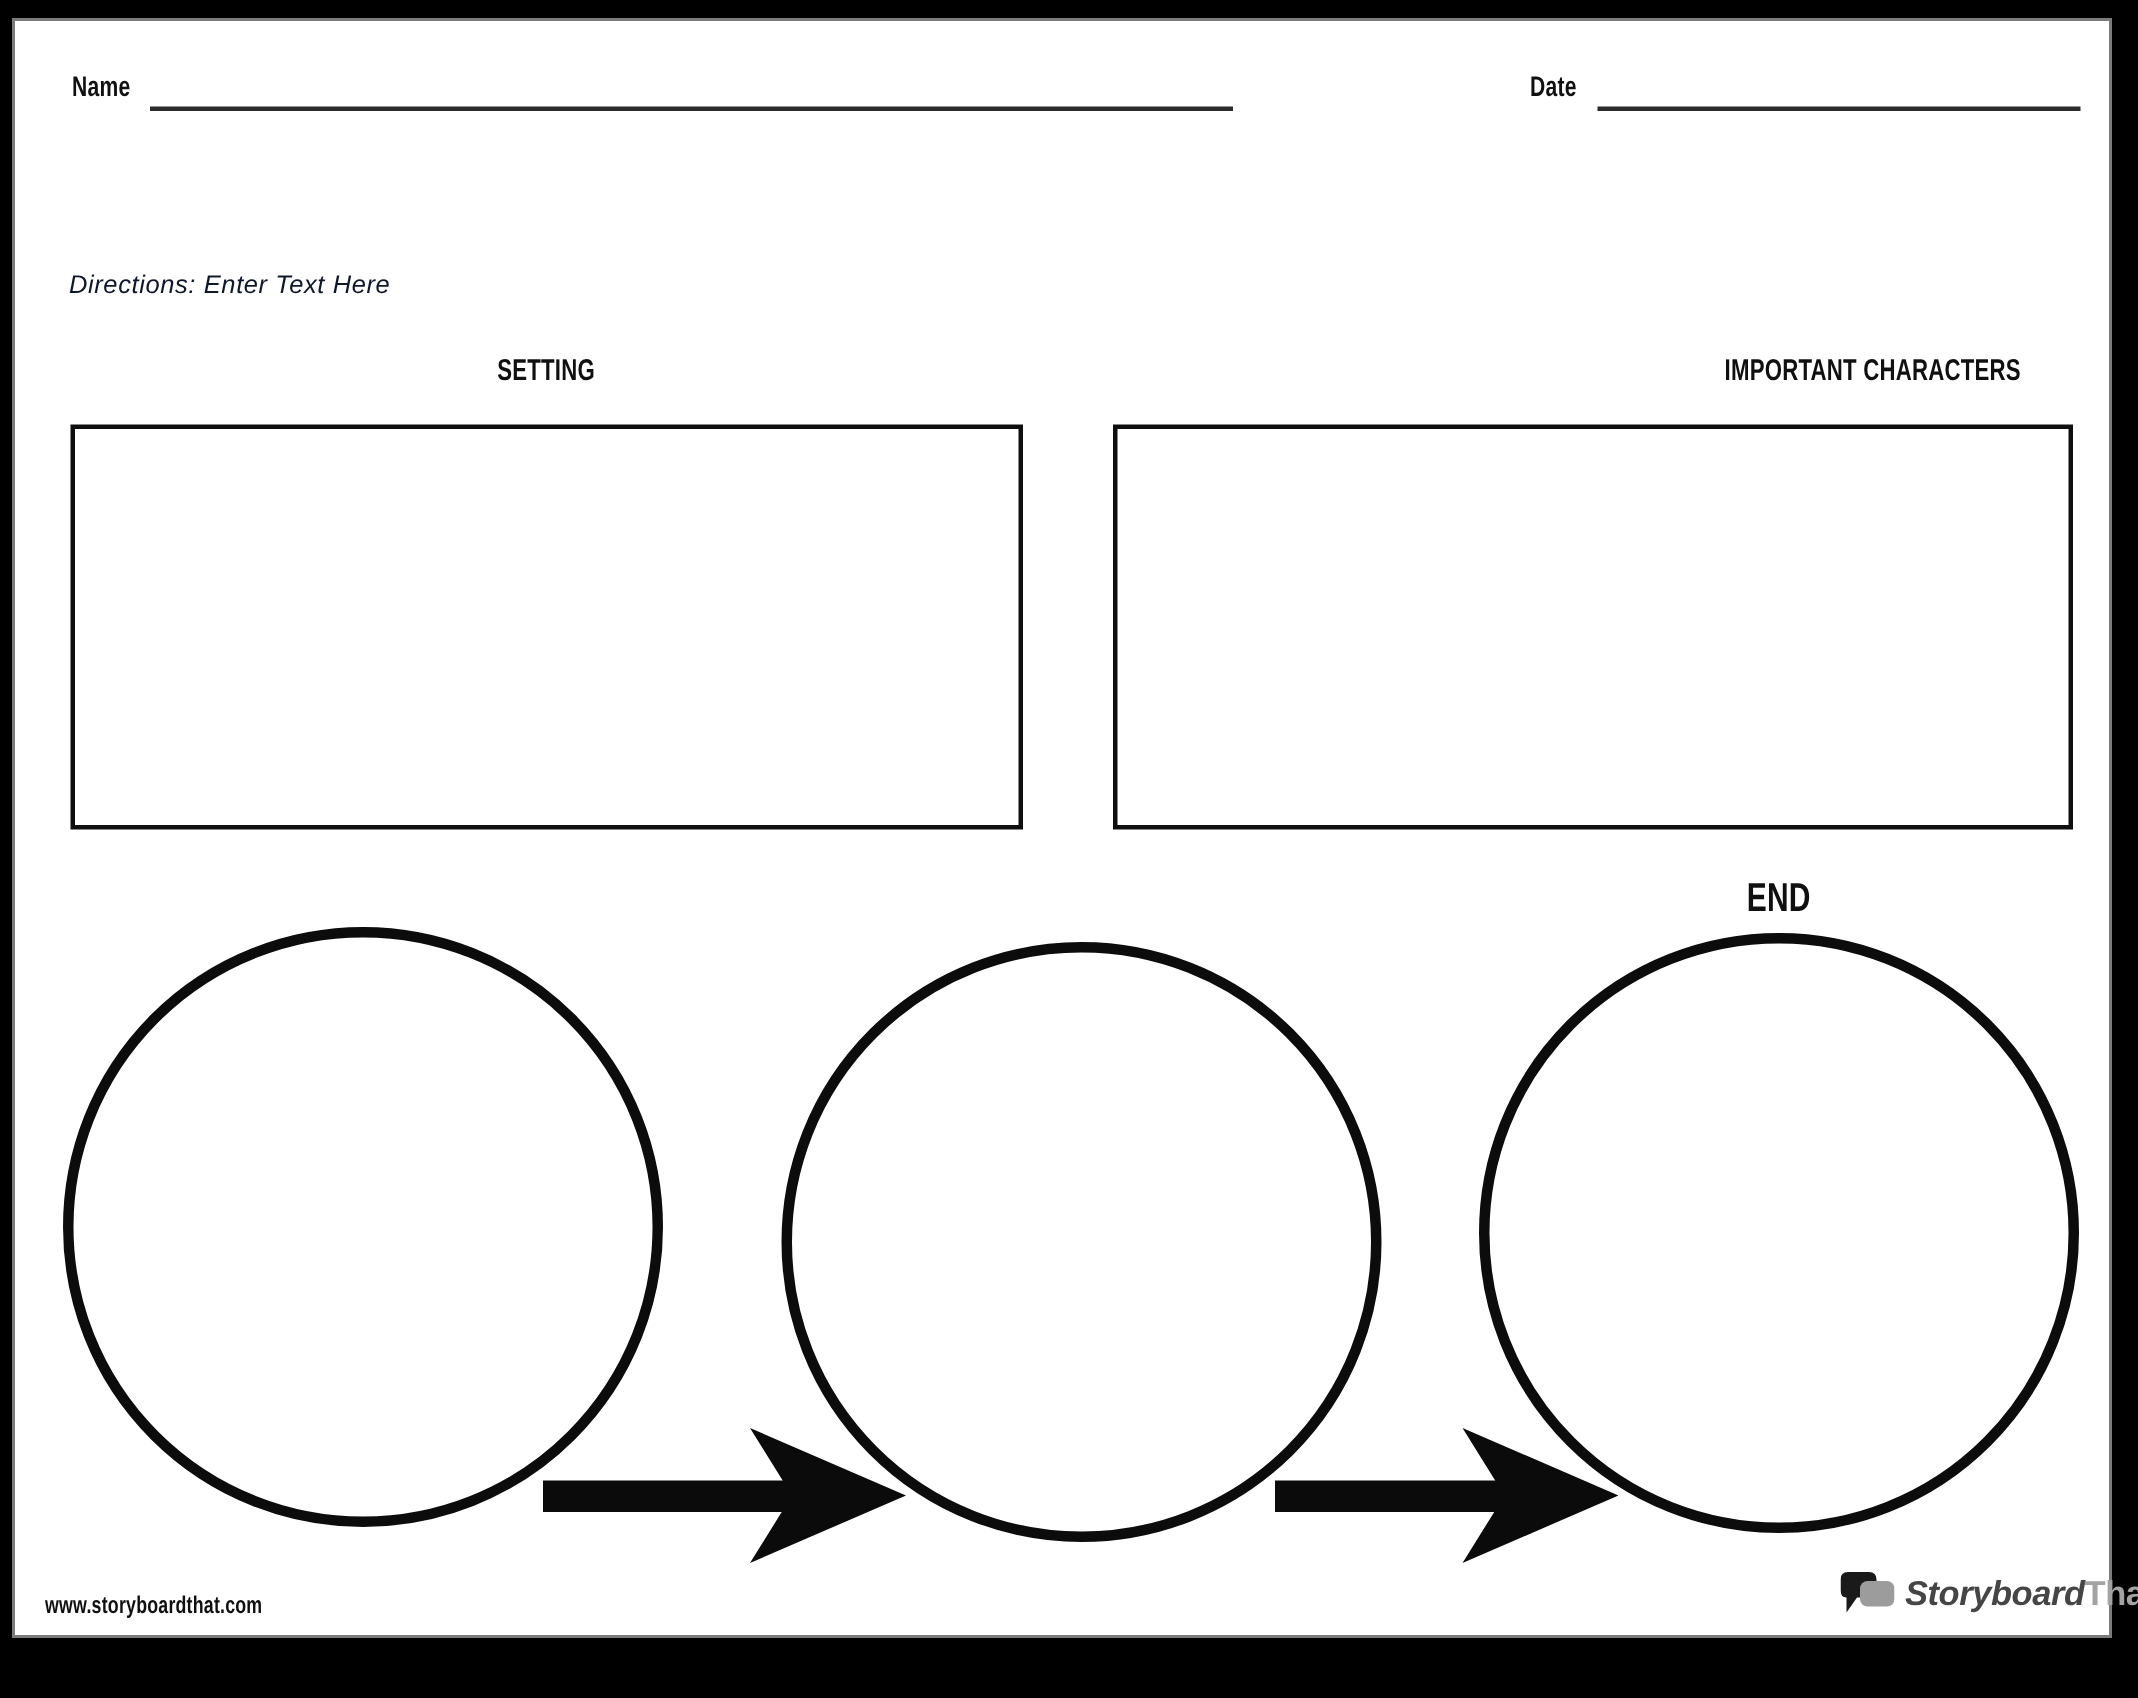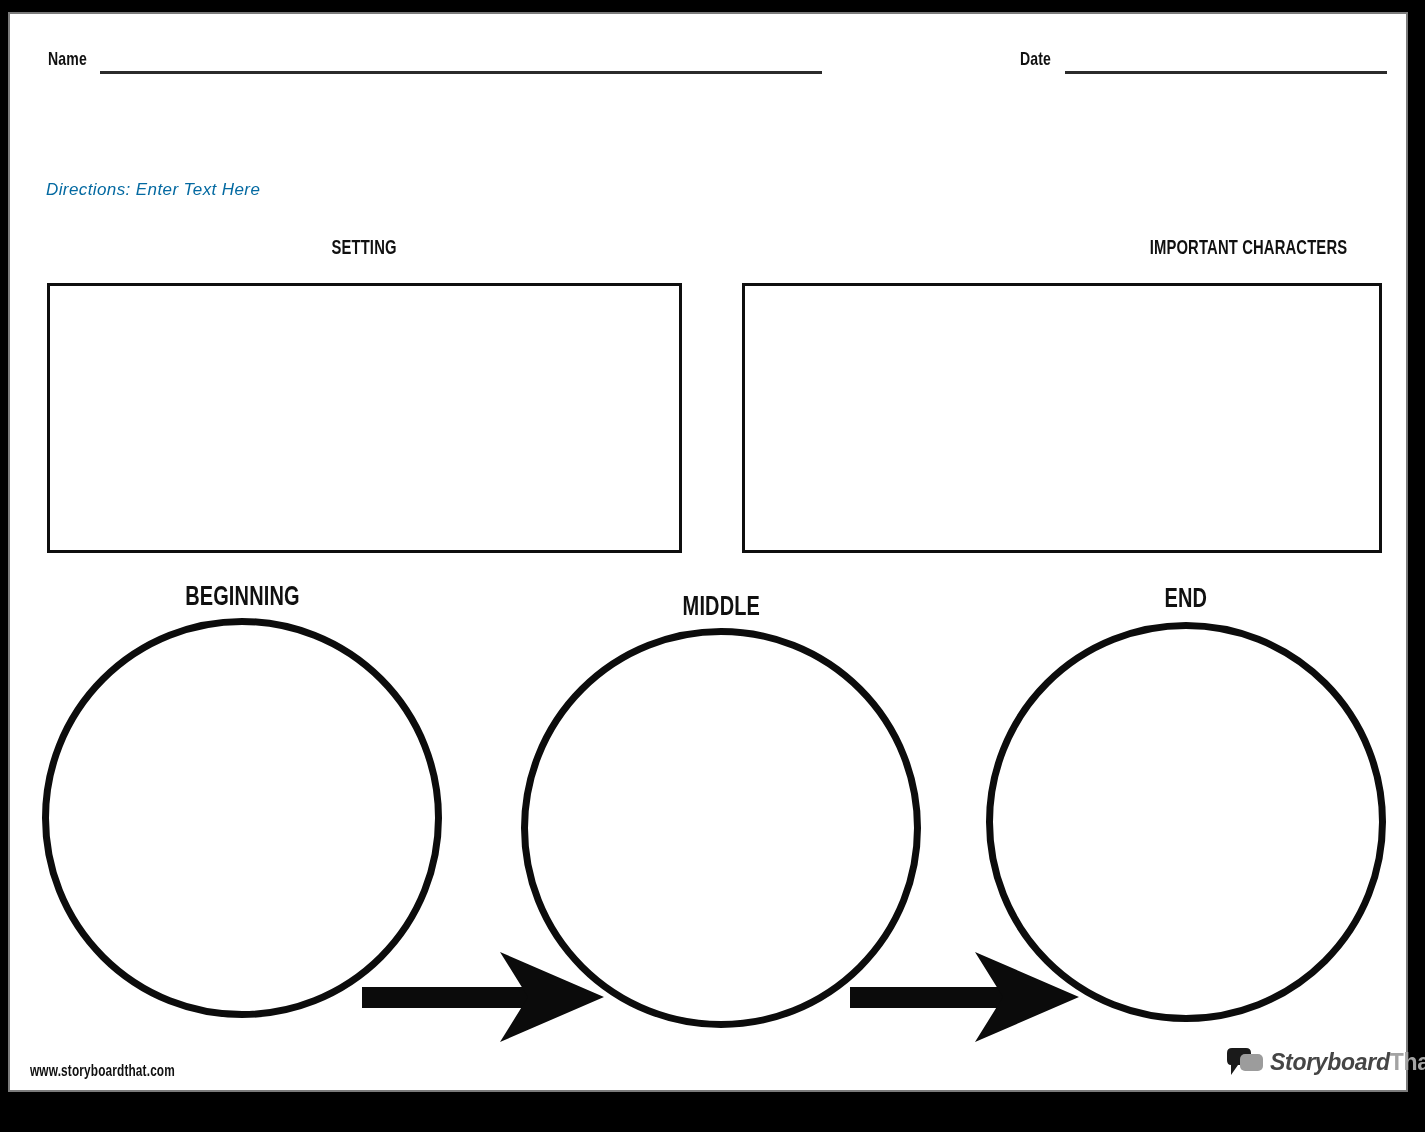--- a/index.html
+++ b/index.html
@@ -41,21 +41,21 @@
     position: absolute;
     text-align: center;
   }
   .title-wrap { left: 0; width: 100%; top: 100px; font-size: 27px; }
   .directions {
     position: absolute;
     left: 36px;
     top: 166px;
     font-size: 17px;
     font-style: italic;
-    color: #0369a1;
+    color: #0f172a;
     letter-spacing: 0.4px;
   }
   .section-header { top: 222px; font-size: 20px; }
   .big-box {
     position: absolute;
     top: 269px;
     height: 270px;
     border: 3px solid #0f0f0f;
     background: #ffffff;
     box-sizing: border-box;
@@ -115,26 +115,20 @@
   <div class="section-header" style="left:37px; width:635px;">
     <span class="condensed centered">SETTING</span>
   </div>
   <div class="big-box" style="left:37px; width:635px;"></div>
 
   <div class="section-header" style="left:732px; width:640px;text-align:right;">
     <span class="condensed centered">IMPORTANT CHARACTERS</span>
   </div>
   <div class="big-box" style="left:732px; width:640px;"></div>
 
-  <div class="step-label" style="left:32px; width:400px; top:567px;">
-    <span class="condensed centered">BEGINNING</span>
-  </div>
-  <div class="step-label" style="left:511px; width:400px; top:577px;">
-    <span class="condensed centered">MIDDLE</span>
-  </div>
   <div class="step-label" style="left:976px; width:400px; top:569px;">
     <span class="condensed centered">END</span>
   </div>
 
   <div class="story-circle" style="left:32px;  top:604px;"></div>
   <div class="story-circle" style="left:511px; top:614px;"></div>
   <div class="story-circle" style="left:976px; top:608px;"></div>
 
   <svg class="arrow-svg" style="left:352px; top:936px;" width="242" height="92" viewBox="0 0 242 92">
     <rect x="0" y="37" width="175" height="21" fill="#0b0b0b"></rect>

